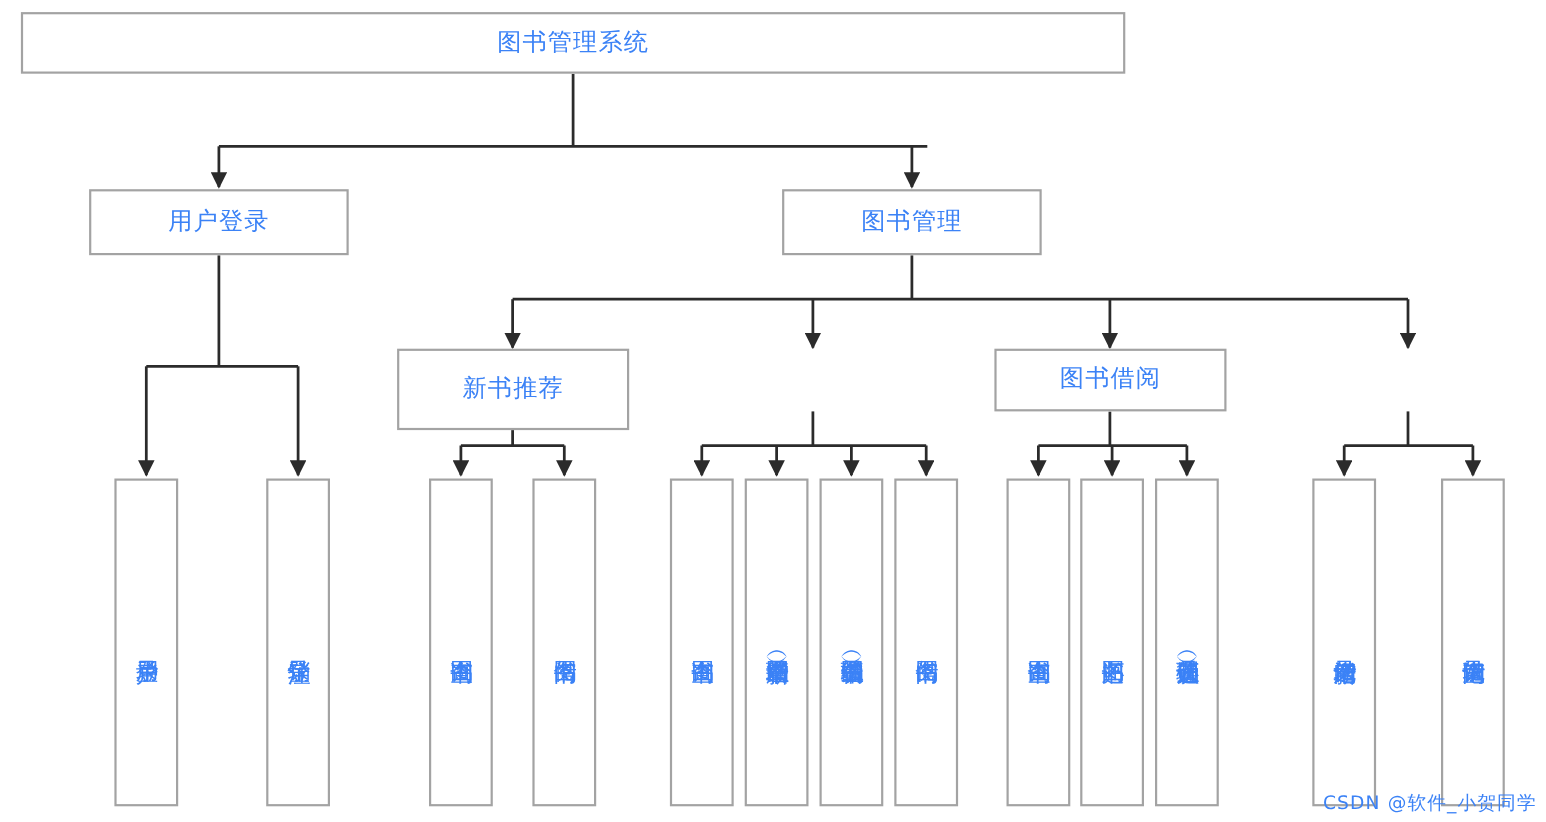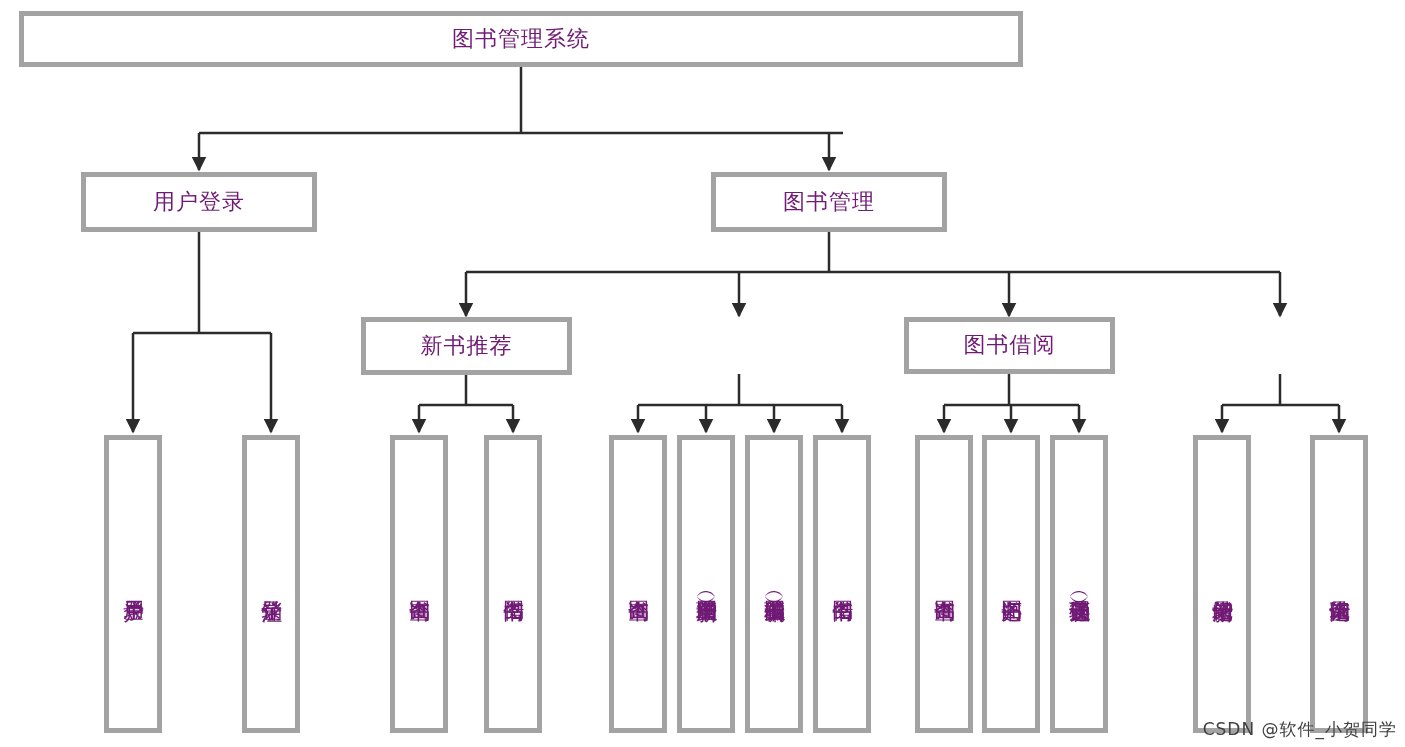--- a/index.html
+++ b/index.html
@@ -22,25 +22,25 @@
     position: absolute;
     left: 0;
     top: 0;
     width: 1405px;
     height: 747px;
   }
   .node {
     position: absolute;
     box-sizing: border-box;
     background: #ffffff;
-    border: 5px solid #a3a3a3;
+    border: 2px solid #a3a3a3;
     display: flex;
     align-items: center;
     justify-content: center;
-    color: #701a75;
+    color: #3b82f6;
   }
   .node.horiz {
     font-size: 22px;
     line-height: 1.2;
     letter-spacing: 1px;
   }
   .node.vert {
     font-size: 21px;
     line-height: 1.22;
     letter-spacing: 0px;
@@ -58,21 +58,21 @@
   }
   .node .label {
     display: block;
     white-space: nowrap;
   }
   #watermark {
     position: absolute;
     right: 8px;
     bottom: 6px;
     font-size: 17px;
-    color: #404040;
+    color: #3b82f6;
     letter-spacing: 1px;
     font-family: "DejaVu Sans", "Liberation Sans", sans-serif;
     pointer-events: none;
     white-space: nowrap;
   }
 </style>
 </head>
 <body>
 
 <div id="diagram-root">
@@ -147,21 +147,21 @@
   </div>
 
   <div class="node horiz" style="left:711px; top:172px; width:236px; height:60px;">
     <span class="label">图书管理</span>
   </div>
 
   <div class="node horiz" style="left:81px; top:172px; width:236px; height:60px;">
     <span class="label">用户登录</span>
   </div>
 
-  <div class="node horiz" style="left:361px; top:317px; width:211px; height:58px;">
+  <div class="node horiz" style="left:361px; top:317px; width:211px; height:74px;">
     <span class="label">新书推荐</span>
   </div>
 
 
   <div class="node horiz" style="left:904px; top:317px; width:211px; height:57px;">
     <span class="label">图书借阅</span>
   </div>
 
 
   <div class="node vert" style="left:104px; top:435px; width:58px; height:298px;">

